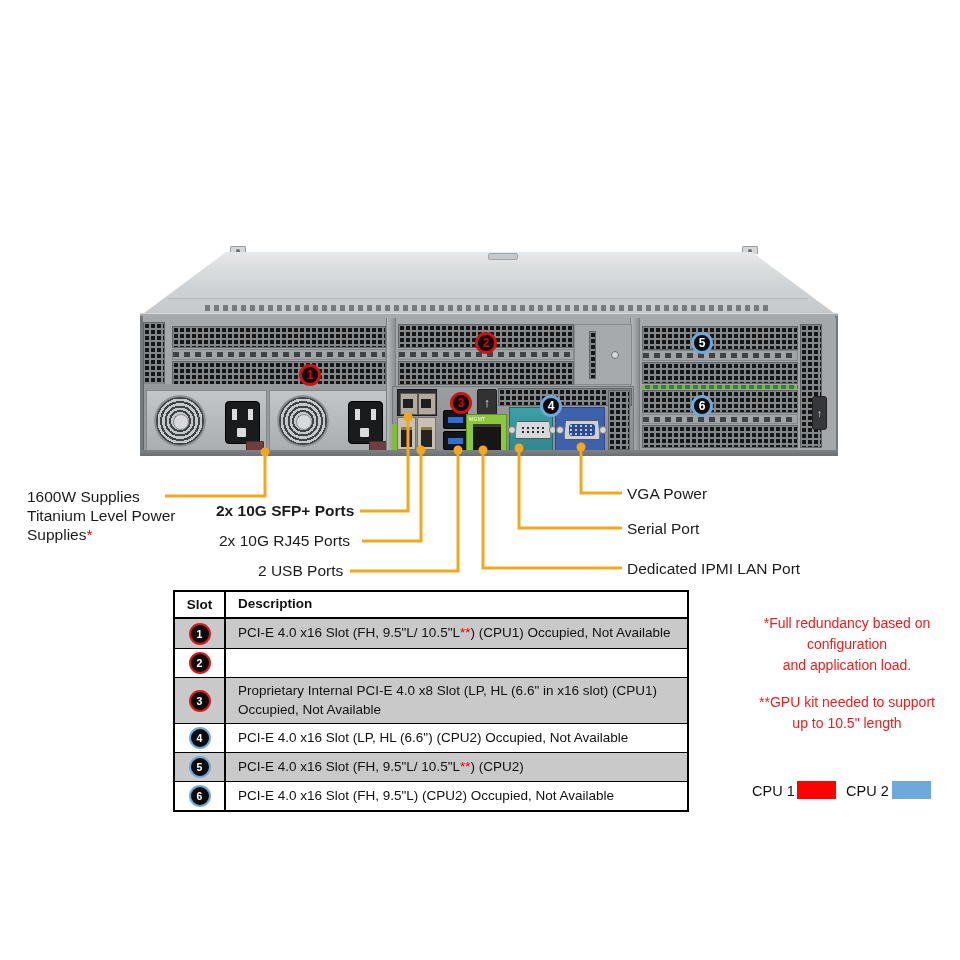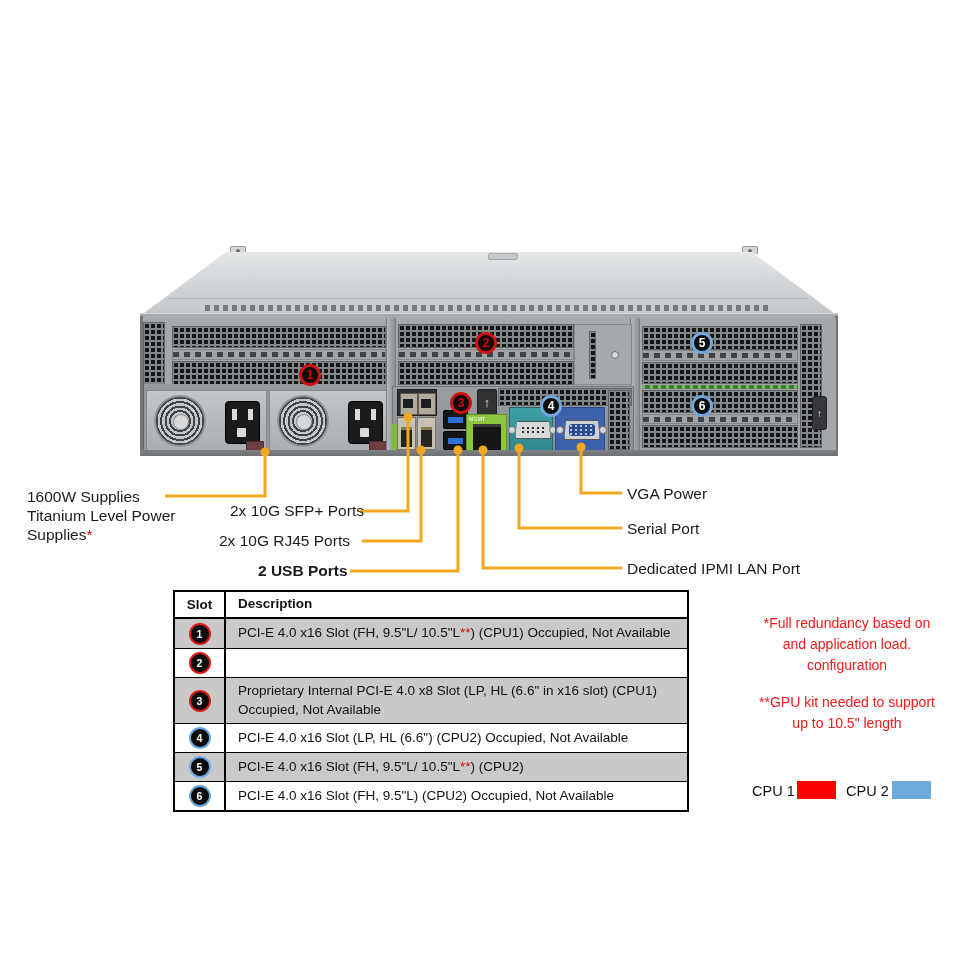--- a/index.html
+++ b/index.html
@@ -258,23 +258,23 @@
         <circle cx="519" cy="448" r="4.5"></circle>
       <circle cx="483" cy="450" r="4.5"></circle>
     </g>
   </svg>
 
   <div class="abs plabel" style="left:27px;top:487px;line-height:19px;white-space:normal;width:175px;">
     <span>1600W Supplies</span><br>
     <span>Titanium Level Power</span><br>
     <span>Supplies</span><span class="red">*</span>
   </div>
-  <div class="abs plabel" style="left:230px;top:502px;">2x 10G SFP+ Ports</div>
+  <div class="abs plabel" style="left:216px;top:502px;font-weight:bold;">2x 10G SFP+ Ports</div>
   <div class="abs plabel" style="left:219px;top:532px;">2x 10G RJ45 Ports</div>
-  <div class="abs plabel" style="left:258px;top:562px;font-weight:bold;">2 USB Ports</div>
+  <div class="abs plabel" style="left:258px;top:562px;">2 USB Ports</div>
   <div class="abs plabel" style="left:627px;top:485px;">VGA Power</div>
   <div class="abs plabel" style="left:627px;top:520px;">Serial Port</div>
   <div class="abs plabel" style="left:627px;top:560px;">Dedicated IPMI LAN Port</div>
 
   <div class="abs stable">
     <div class="trow thead first">
       <div class="slotcol">Slot</div>
       <div class="desccol">Description</div>
     </div>
     <div class="trow gray h1 first" style="border-top:none;">
@@ -319,22 +319,22 @@
           <span class="tbadge blue">6</span>
         </div>
       <div class="desccol">
           <span class="wrap"><span>PCI-E 4.0 x16 Slot (FH, 9.5"L) (CPU2) Occupied, Not Available</span><span class="red"></span><span></span></span>
         </div>
     </div>
   </div>
 
   <div class="abs note" style="left:735px;top:613px;">
     <div>*Full redundancy based on</div>
+    <div>configuration</div>
     <div>and application load.</div>
-    <div>configuration</div>
   </div>
   <div class="abs note" style="left:735px;top:692px;">
     <div>**GPU kit needed to support</div>
     <div>up to 10.5" length</div>
   </div>
 
   <div class="abs legend-label" style="left:752px;top:783px;">CPU 1</div>
   <div class="abs swatch red" style="left:797px;top:781px;"></div>
   <div class="abs legend-label" style="left:846px;top:783px;">CPU 2</div>
   <div class="abs swatch blue" style="left:892px;top:781px;"></div>

